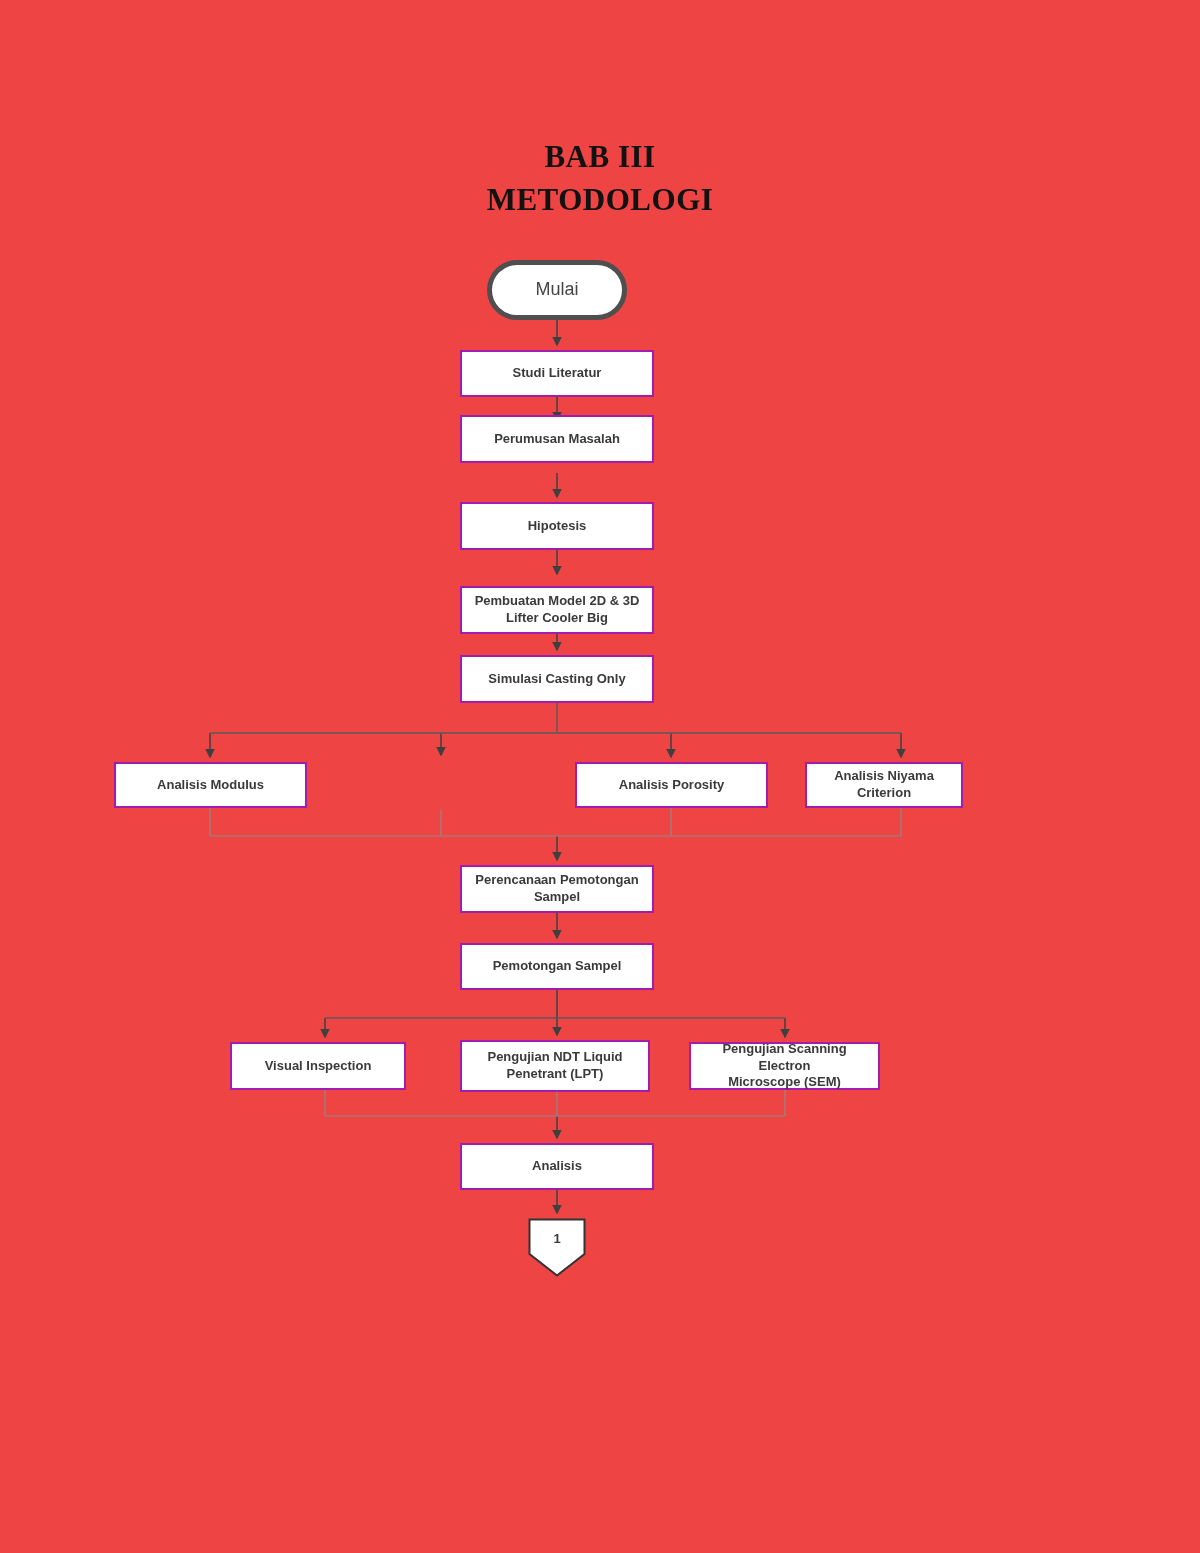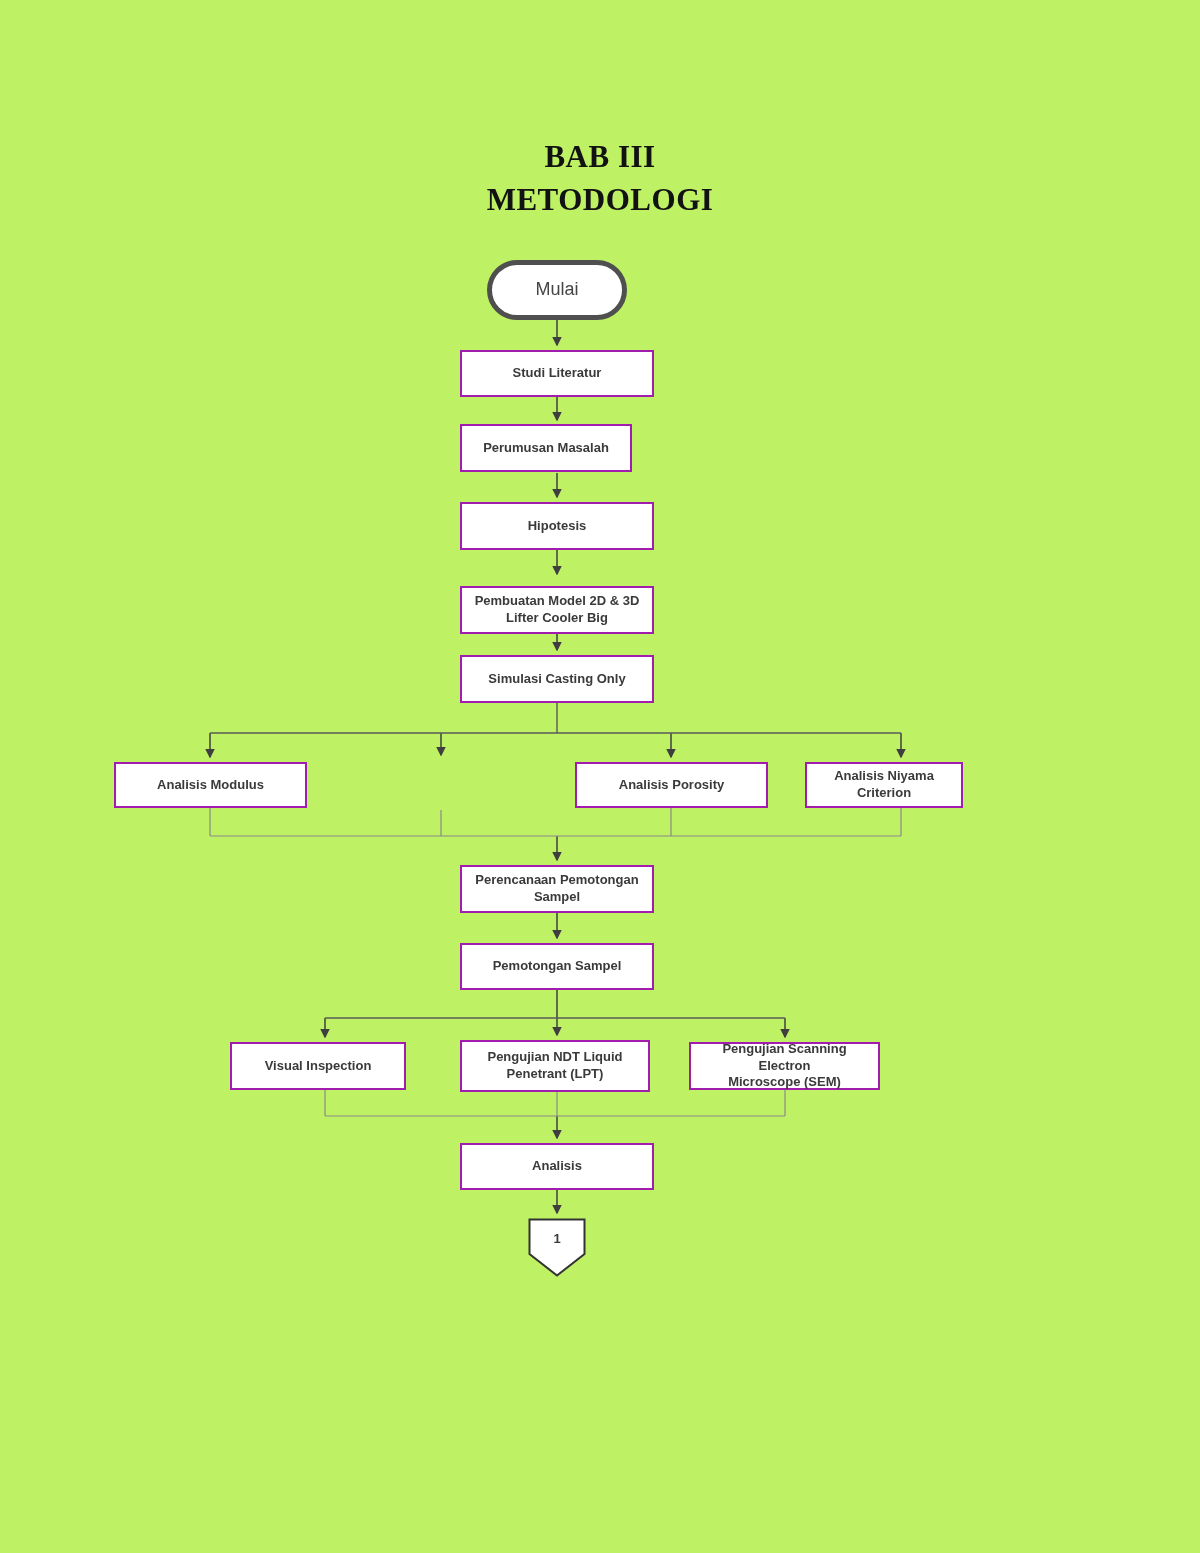--- a/index.html
+++ b/index.html
@@ -1,16 +1,16 @@
 <!DOCTYPE html>
 <html><head>
 <meta charset="utf-8">
 <style>
   html,body{margin:0;padding:0;background:#fff;}
-  .page{position:relative;width:1200px;height:1553px;background:#bef264;overflow:hidden;
+  .page{position:relative;width:1200px;height:1553px;background:#ef4444;overflow:hidden;
         font-family:"Liberation Sans",sans-serif;}
   .title{position:absolute;top:136px;left:0;width:1200px;text-align:center;
          font-family:"Liberation Serif",serif;font-weight:bold;font-size:31px;
          line-height:1.38;color:#121212;letter-spacing:0.5px;}
   .connectors{position:absolute;left:0;top:0;width:1200px;height:1553px;}
   .node{position:absolute;box-sizing:border-box;background:#ffffff;
         border:2px solid #a21caf;border-radius:0;
         display:flex;align-items:center;justify-content:center;text-align:center;
         font-size:13px;font-weight:bold;color:#3a3a3a;line-height:1.3;
         white-space:pre-line;padding:2px 6px;}
@@ -77,21 +77,21 @@
   </svg>
 
   <div class="node terminator" style="left:487px;top:260px;width:140px;height:60px">
     <span>Mulai</span>
   </div>
 
   <div class="node" style="left:460px;top:350px;width:194px;height:47px">
     <span>Studi Literatur</span>
   </div>
 
-  <div class="node" style="left:460px;top:424px;width:172px;height:48px">
+  <div class="node" style="left:460px;top:415px;width:194px;height:48px">
     <span>Perumusan Masalah</span>
   </div>
 
   <div class="node" style="left:460px;top:502px;width:194px;height:48px">
     <span>Hipotesis</span>
   </div>
 
   <div class="node" style="left:460px;top:586px;width:194px;height:48px">
     <span>Pembuatan Model 2D &amp; 3D
 Lifter Cooler Big</span>

